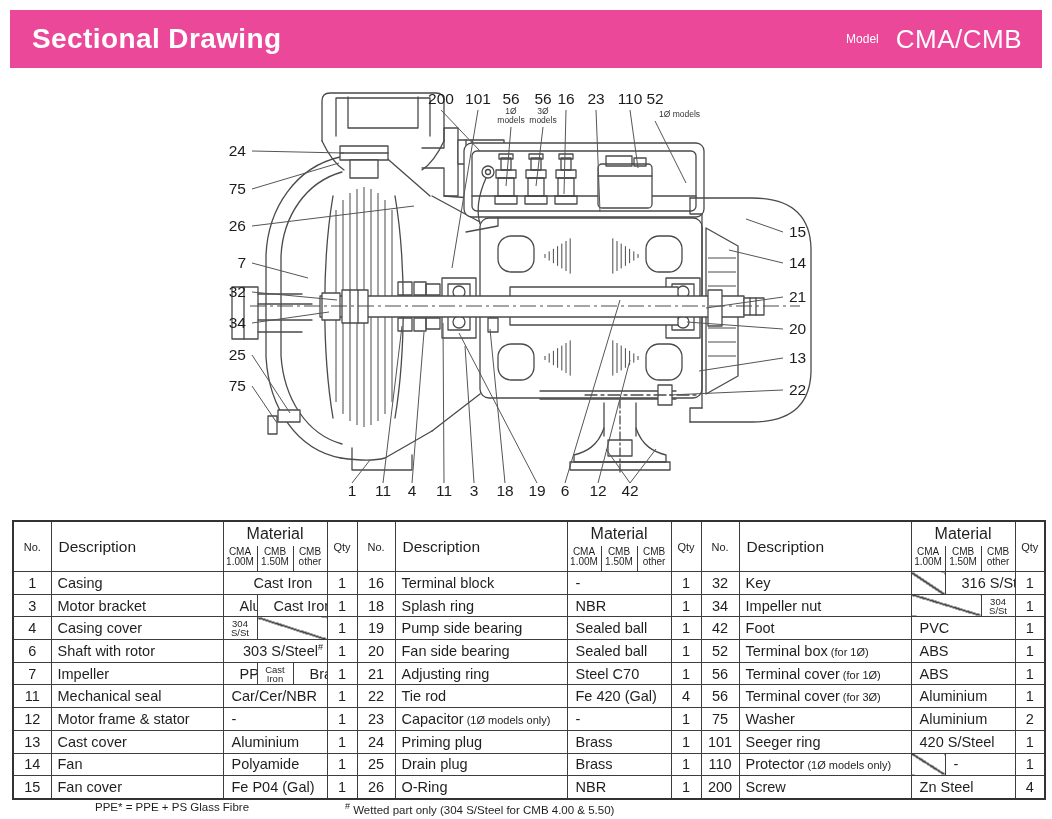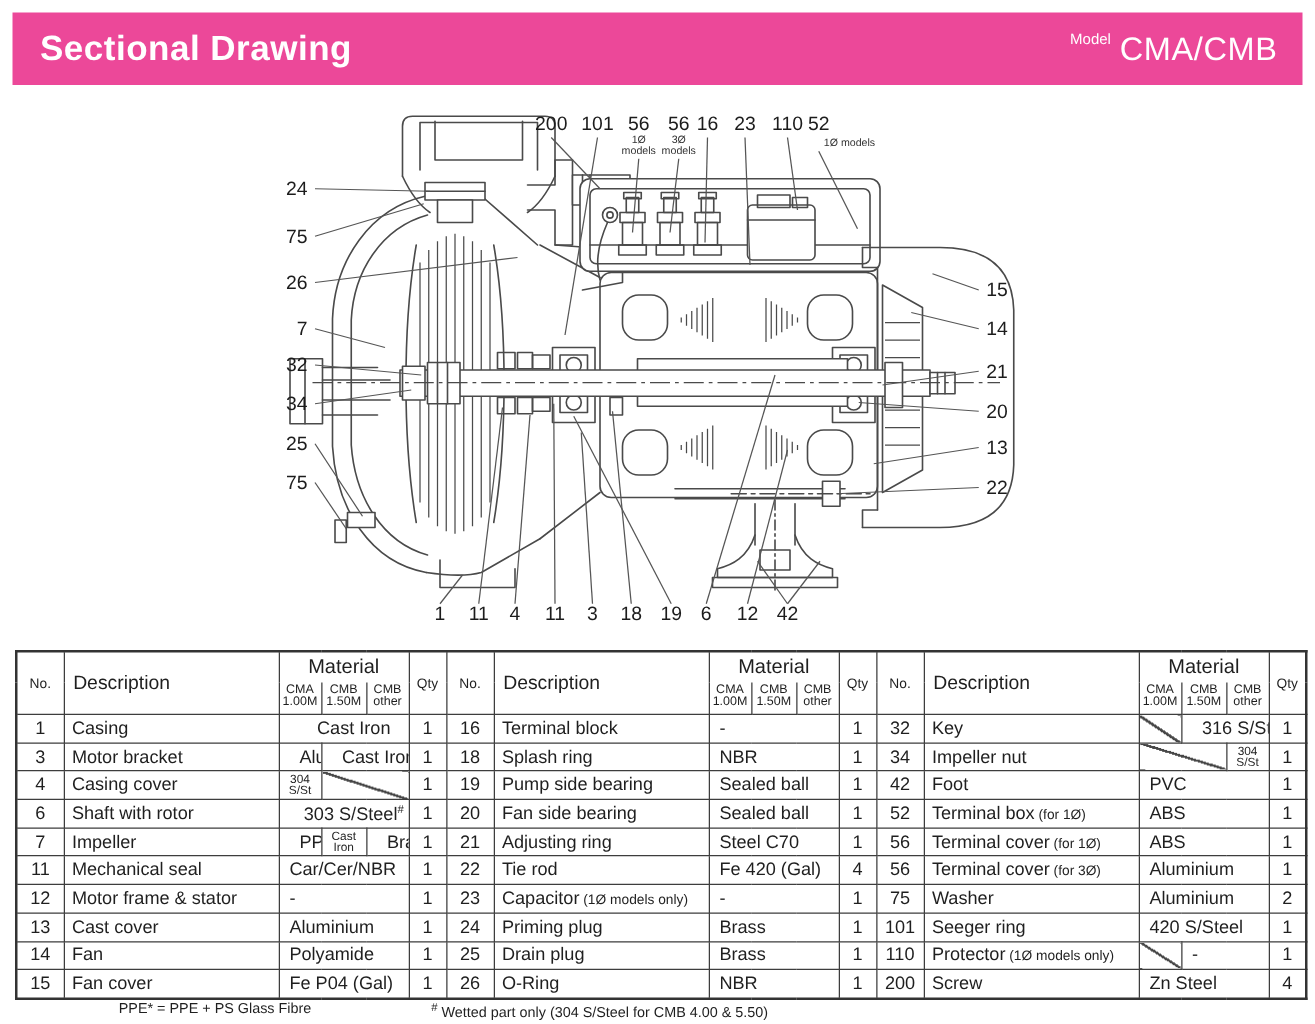--- a/index.html
+++ b/index.html
@@ -1,21 +1,21 @@
 <!DOCTYPE html>
 <html><head>
 <meta charset="utf-8">
 <style>
   html,body{margin:0;padding:0;background:#fff;}
   body{width:1052px;height:819px;position:relative;font-family:"Liberation Sans",sans-serif;color:#222;overflow:hidden;}
   
   .titlebar{position:absolute;left:10px;top:10px;width:1032px;height:58px;background:#ec4899;color:#fff;
     display:flex;align-items:center;justify-content:space-between;box-sizing:border-box;padding:0 20px 0 22px;}
   .titlebar .title{font-size:28px;font-weight:700;letter-spacing:.4px;}
-  .titlebar .model{display:flex;align-items:flex-start;gap:7px;}
+  .titlebar .model{display:flex;align-items:center;gap:17px;}
   .titlebar .model .lbl{font-size:12px;}
   .titlebar .model .val{font-size:26px;font-weight:400;letter-spacing:.5px;}
   
   .drawing{position:absolute;left:0;top:80px;width:1052px;height:438px;}
   svg .ln{stroke:#4a4a4a;stroke-width:1.3;fill:none;stroke-linejoin:round;stroke-linecap:round;}
   svg .fw{fill:#fff;}
   svg .leader{stroke:#555;stroke-width:1;fill:none;}
   svg text.co{font:15.5px "Liberation Sans",sans-serif;fill:#1c1c1c;}
   svg text.sub{font:8.5px "Liberation Sans",sans-serif;fill:#333;}
   

